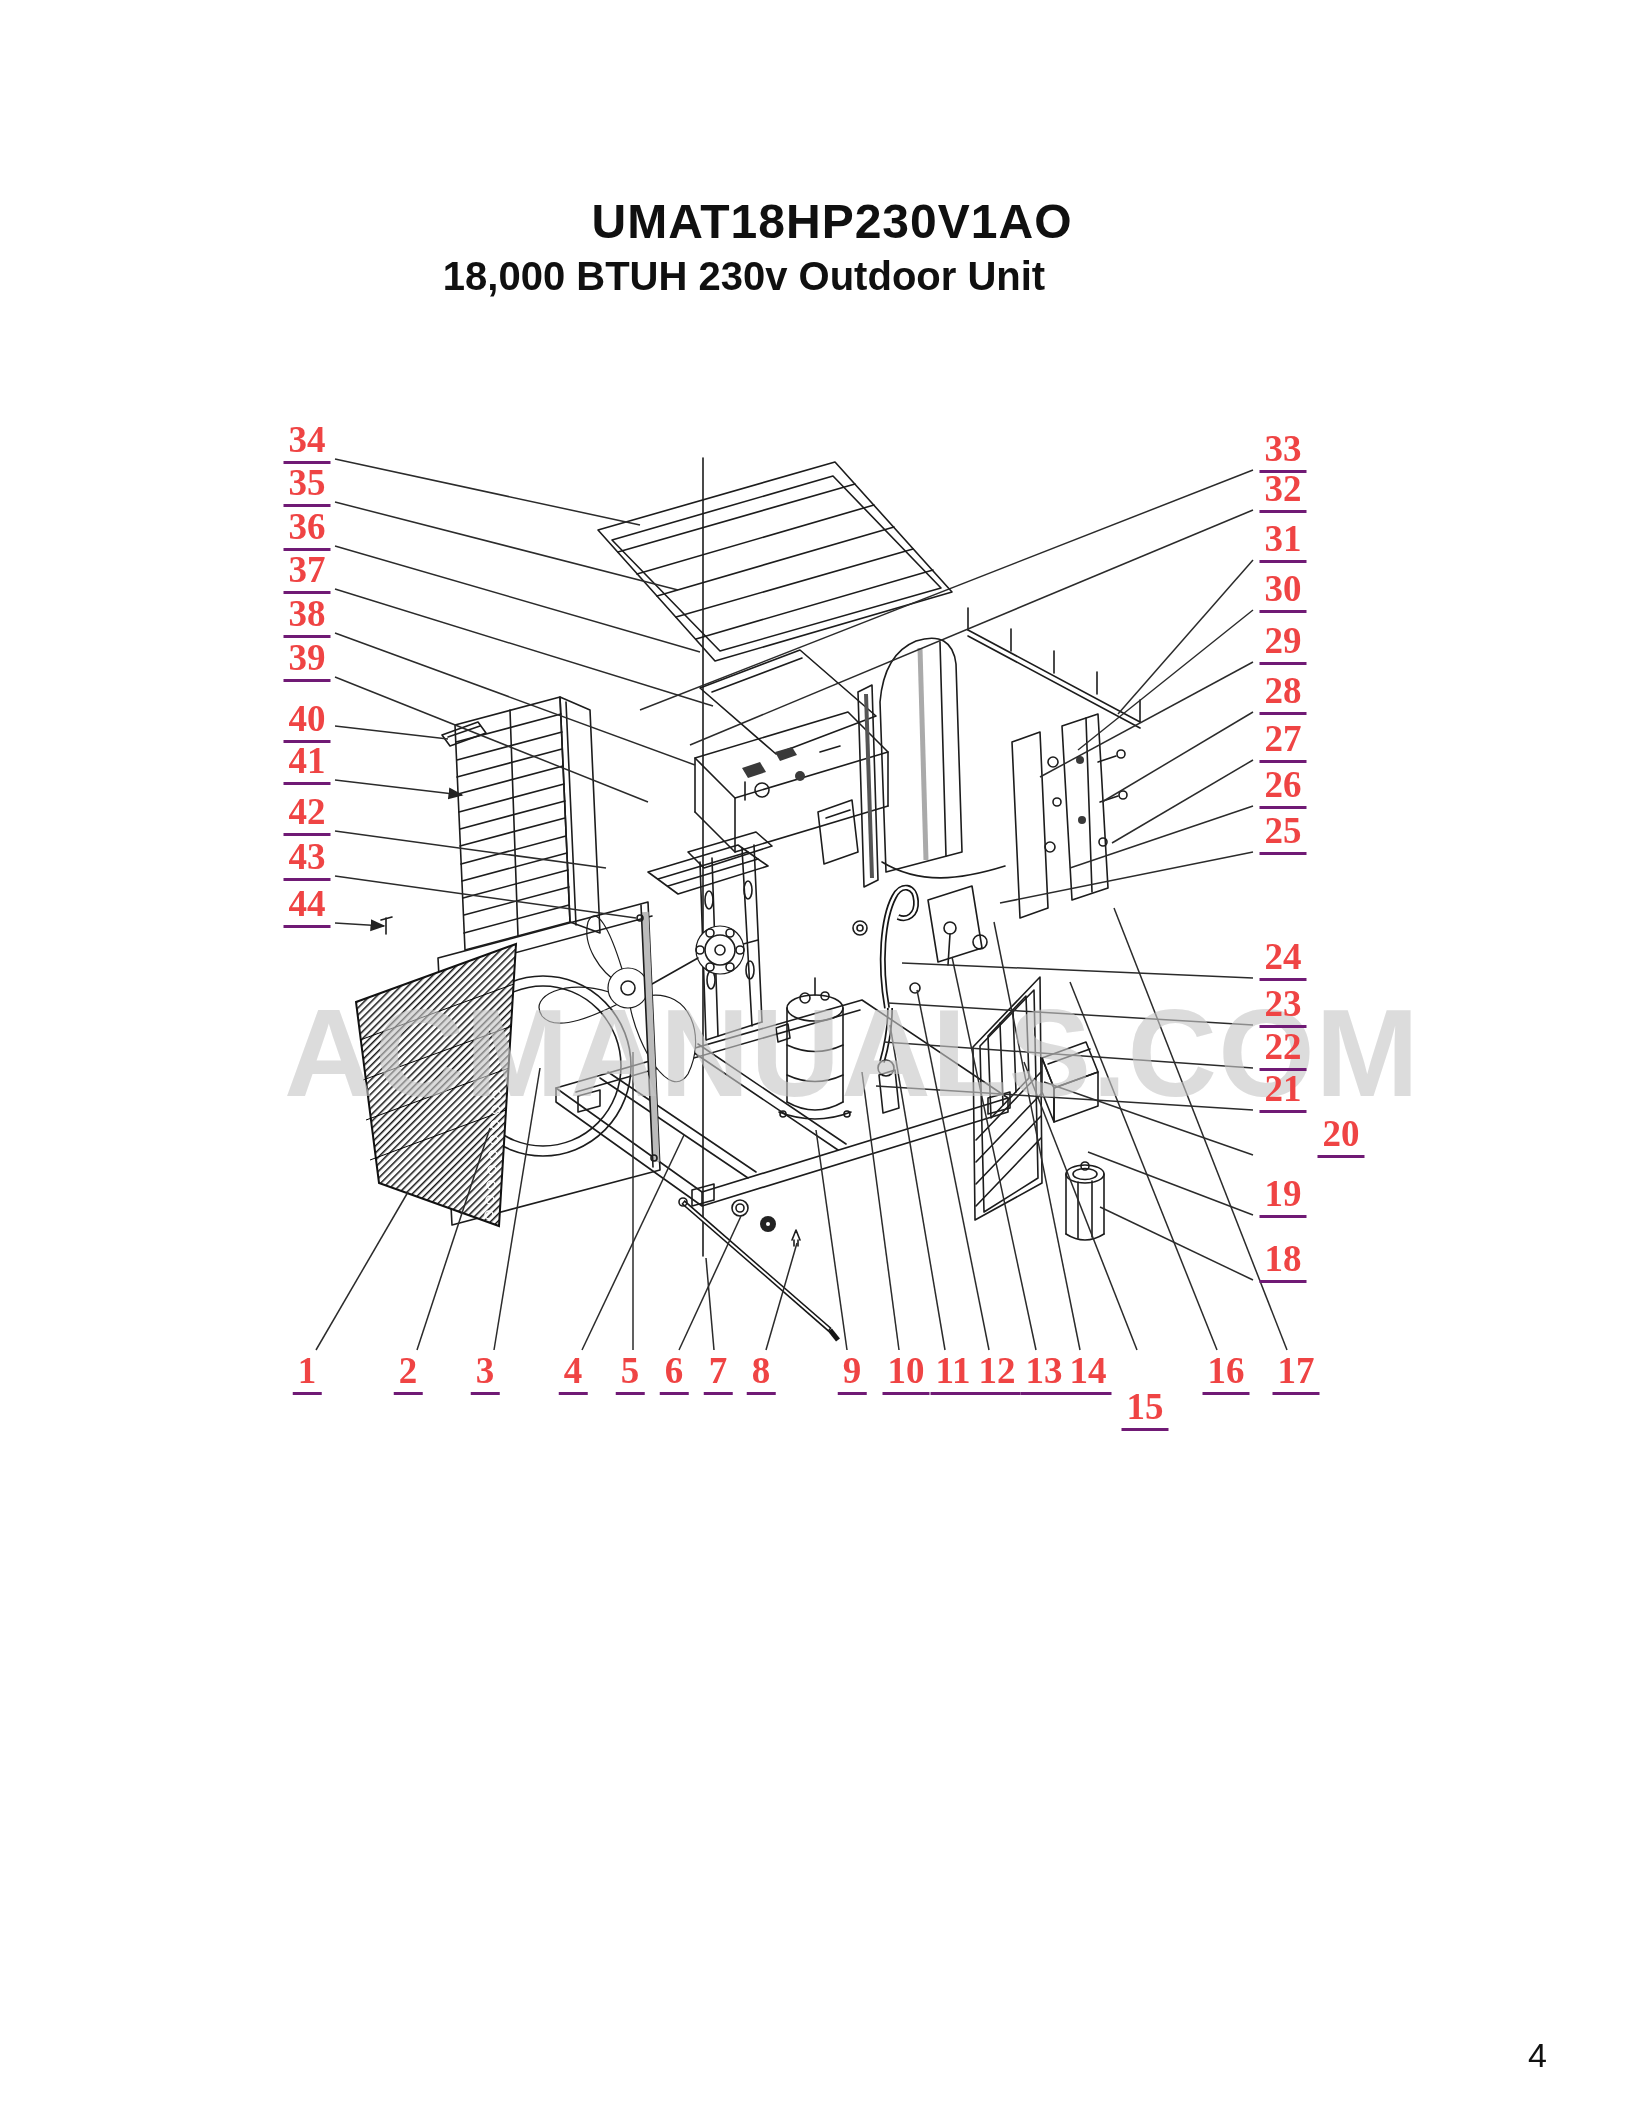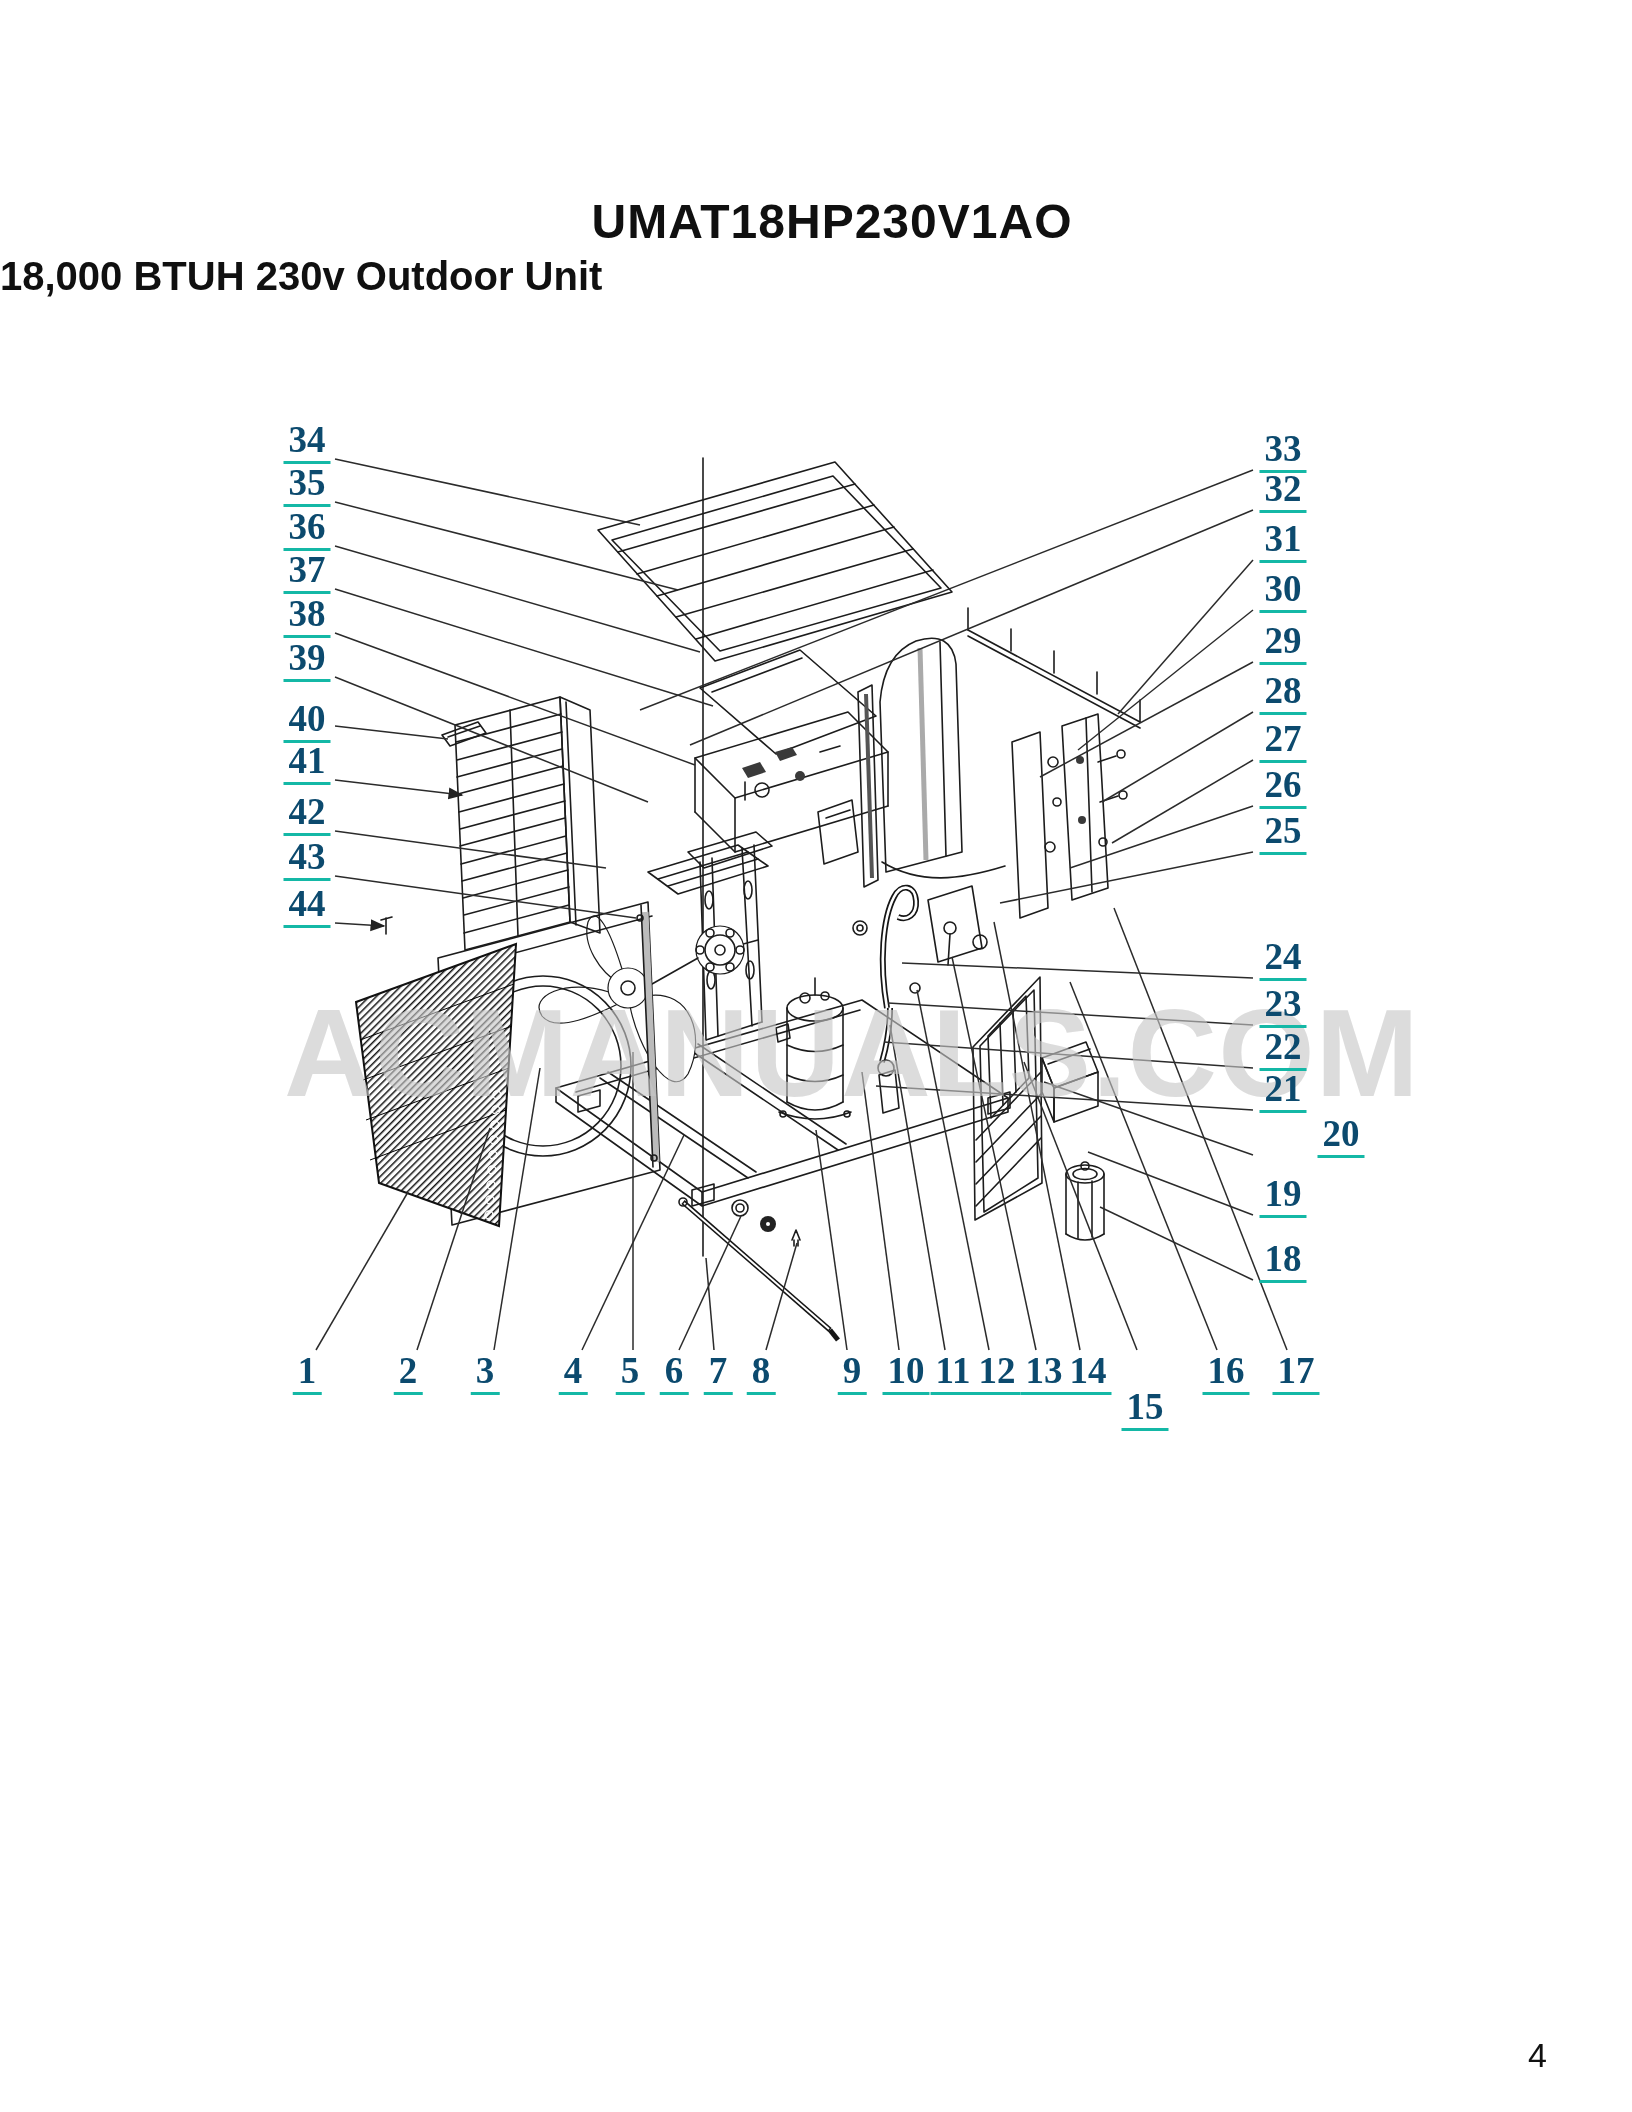--- a/index.html
+++ b/index.html
@@ -1,30 +1,30 @@
 <!DOCTYPE html>
 <html><head>
 <meta charset="utf-8">
 <style>
   html,body{margin:0;padding:0;background:#ffffff;}
   .page{position:relative;width:1632px;height:2112px;background:#fff;overflow:hidden;
         font-family:"Liberation Sans",sans-serif;color:#111;}
   .title{position:absolute;top:194px;left:0;width:1632px;text-align:center;
          font:bold 48px "Liberation Sans",sans-serif;letter-spacing:1px;color:#101010;padding-left:16px;}
-  .subtitle{position:absolute;top:254px;left:0;width:1488px;
+  .subtitle{position:absolute;top:254px;left:0;width:1488px;text-align:center;
             font:bold 40px "Liberation Sans",sans-serif;color:#101010;}
   .diagram{position:absolute;left:0;top:0;width:1632px;height:2112px;}
   #art{position:absolute;left:0;top:0;z-index:1;}
   .watermark{position:absolute;top:982px;left:852px;transform:translateX(-50%);
              font:bold 124px "Liberation Sans",sans-serif;color:rgba(198,198,198,0.62);
              letter-spacing:1px;white-space:nowrap;z-index:5;pointer-events:none;}
   #callouts{position:absolute;left:0;top:0;width:1632px;height:2112px;z-index:6;pointer-events:none;}
   .callout{position:absolute;transform:translateX(-50%);
-           font:bold 37px/1 "Liberation Serif",serif;color:#0c4a6e;
-           border-bottom:3px solid #14b8a6;padding:0 5px 3px;}
+           font:bold 37px/1 "Liberation Serif",serif;color:#ef4444;
+           border-bottom:3px solid #701a75;padding:0 5px 3px;}
   .pagenum{position:absolute;top:2036px;left:1528px;font:34px "Liberation Sans",sans-serif;color:#111;z-index:6;}
   .leader{stroke:#2b2b2b;stroke-width:1.5;fill:none;}
   .ln{stroke:#1c1c1c;stroke-width:1.6;fill:none;stroke-linejoin:round;stroke-linecap:round;}
   .lnw{stroke:#1c1c1c;stroke-width:1.2;fill:#fff;stroke-linejoin:round;}
   .dark{fill:#3a3a3a;stroke:none;}
 </style>
 </head>
 <body>
 
 <div class="page">

